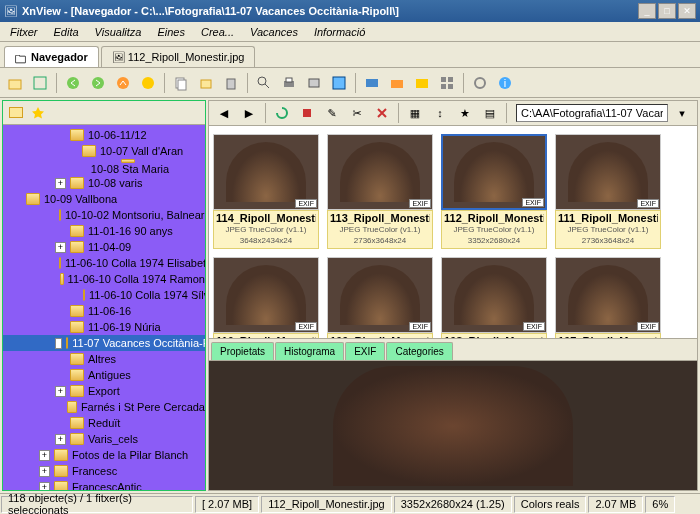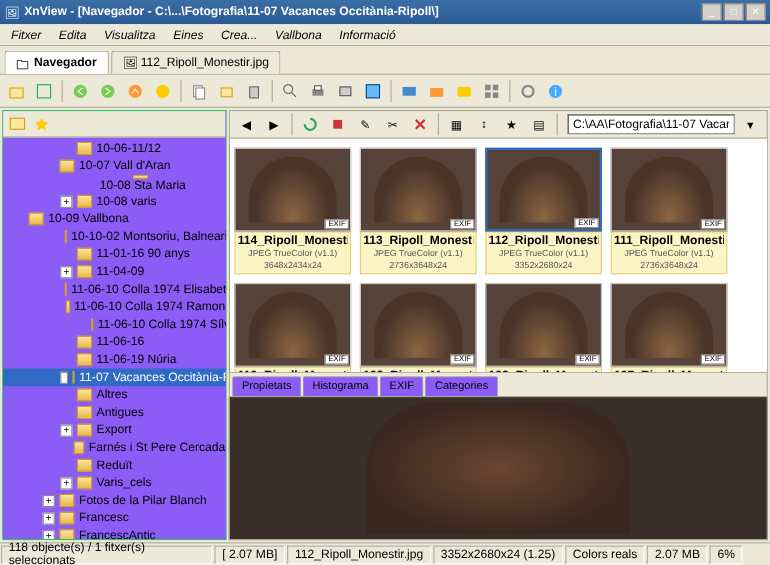--- a/index.html
+++ b/index.html
@@ -32,21 +32,21 @@
 .thumbarea { flex: 1; background: #fff; border: 1px solid #aca899; border-top: none; overflow: auto; padding: 8px 4px; }
 .thumbrow { display: flex; gap: 8px; margin-bottom: 8px; }
 .thumbcard { width: 106px; }
 .thumbimg { width: 106px; height: 76px; background: #554238; border: 1px solid #ccc; position: relative; display: flex; align-items: center; justify-content: center; }
 .thumbimg.sel { border: 2px solid #316ac5; }
 .exifbadge { position: absolute; bottom: 1px; right: 1px; background: #fff; border: 1px solid #888; font-size: 7px; padding: 0 2px; }
 .thumbinfo { background: #fdf4c5; border: 1px solid #e0d070; padding: 2px; text-align: center; font-size: 9px; line-height: 11px; }
 .thumbinfo .fn { font-weight: bold; color: #000; white-space: nowrap; overflow: hidden; }
 .thumbinfo .meta { color: #555; font-size: 8px; }
 .previewtabs { height: 22px; background: #ece9d8; border: 1px solid #aca899; border-top: none; display: flex; align-items: flex-end; padding: 0 2px; }
-.ptab { padding: 3px 8px; border: 1px solid #aca899; border-bottom: none; margin-right: 1px; background: #8b5cf6; border-radius: 2px 2px 0 0; cursor: pointer; font-size: 10px; }
+.ptab { padding: 3px 8px; border: 1px solid #aca899; border-bottom: none; margin-right: 1px; background: #86efac; border-radius: 2px 2px 0 0; cursor: pointer; font-size: 10px; }
 .ptab.active { background: #fff; }
 .previewarea { height: 130px; background: #3a2f28; border: 1px solid #aca899; border-top: none; display: flex; align-items: center; justify-content: center; }
 .previewimg { width: 240px; height: 120px; background: radial-gradient(ellipse at center, #6b4530 0%, #3a2820 70%); border-radius: 60px 60px 0 0; position: relative; }
 .statusbar { height: 21px; background: #ece9d8; border-top: 1px solid #aca899; display: flex; align-items: center; font-size: 10px; }
 .statusbar .cell { border: 1px inset #fff; padding: 0 6px; height: 17px; margin: 0 1px; display: flex; align-items: center; }
 svg { display: block; }
 .arch { width: 80px; height: 60px; background: radial-gradient(ellipse at 50% 90%, #8b6544 0%, #4a3428 60%); border-radius: 40px 40px 0 0; }
 </style>
 </head>
 <body>
@@ -60,21 +60,21 @@
     <div class="winbtn">✕</div>
   </div>
 </div>
 
 <div class="menubar" id="menubar">
     <span>Fitxer</span>
     <span>Edita</span>
     <span>Visualitza</span>
     <span>Eines</span>
     <span>Crea...</span>
-    <span>Vallbona</span>
+    <span>Vacances</span>
     <span>Informació</span>
   </div>
 
 <div class="tabs" id="doctabs">
     <div class="tab active">
       <span class="tabicon">🗀</span>
       <span>Navegador</span>
     </div>
     <div class="tab">
       <span class="tabicon">🖼</span>
@@ -206,21 +206,21 @@
             <path d="M7 1l2 4 4 .5-3 3 1 4-4-2-4 2 1-4-3-3 4-.5z" fill="#fc0"></path>
           </svg>
         </div>
     </div>
     <div class="tree" id="tree">
         <div class="treeitem" style="padding-left: 52px;">
           <span class="noexpand"></span>
           <span class="foldericon"></span>
           <span>10-06-11/12</span>
         </div>
-        <div class="treeitem" style="padding-left: 36px; align-items: center;">
+        <div class="treeitem" style="padding-left: 64px; align-items: center;">
           <span class="noexpand"></span>
           <span class="foldericon"></span>
           <span>10-07 Vall d'Aran</span>
         </div>
         <div class="treeitem" style="padding-left: 52px; flex-direction: column;">
           <span class="noexpand"></span>
           <span class="foldericon"></span>
           <span>10-08 Sta Maria</span>
         </div>
         <div class="treeitem" style="padding-left: 52px;">

